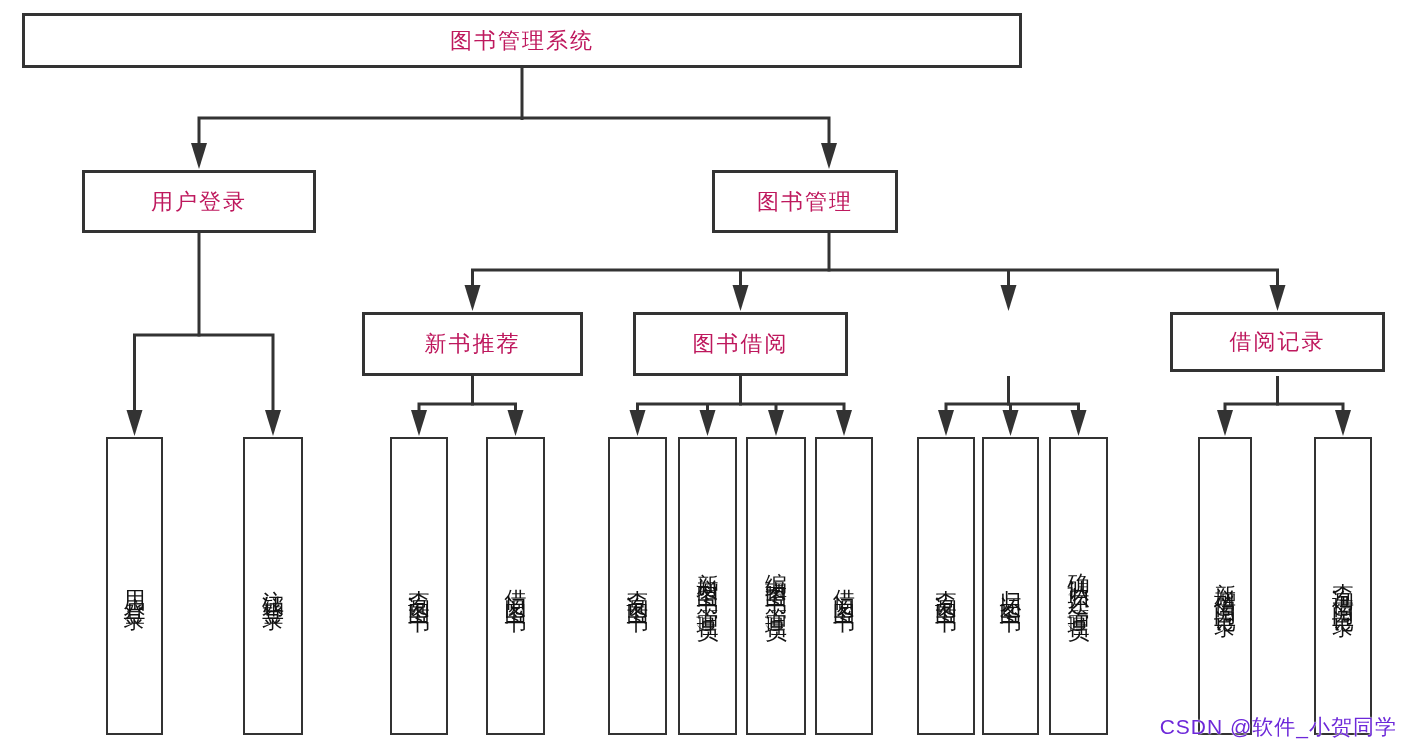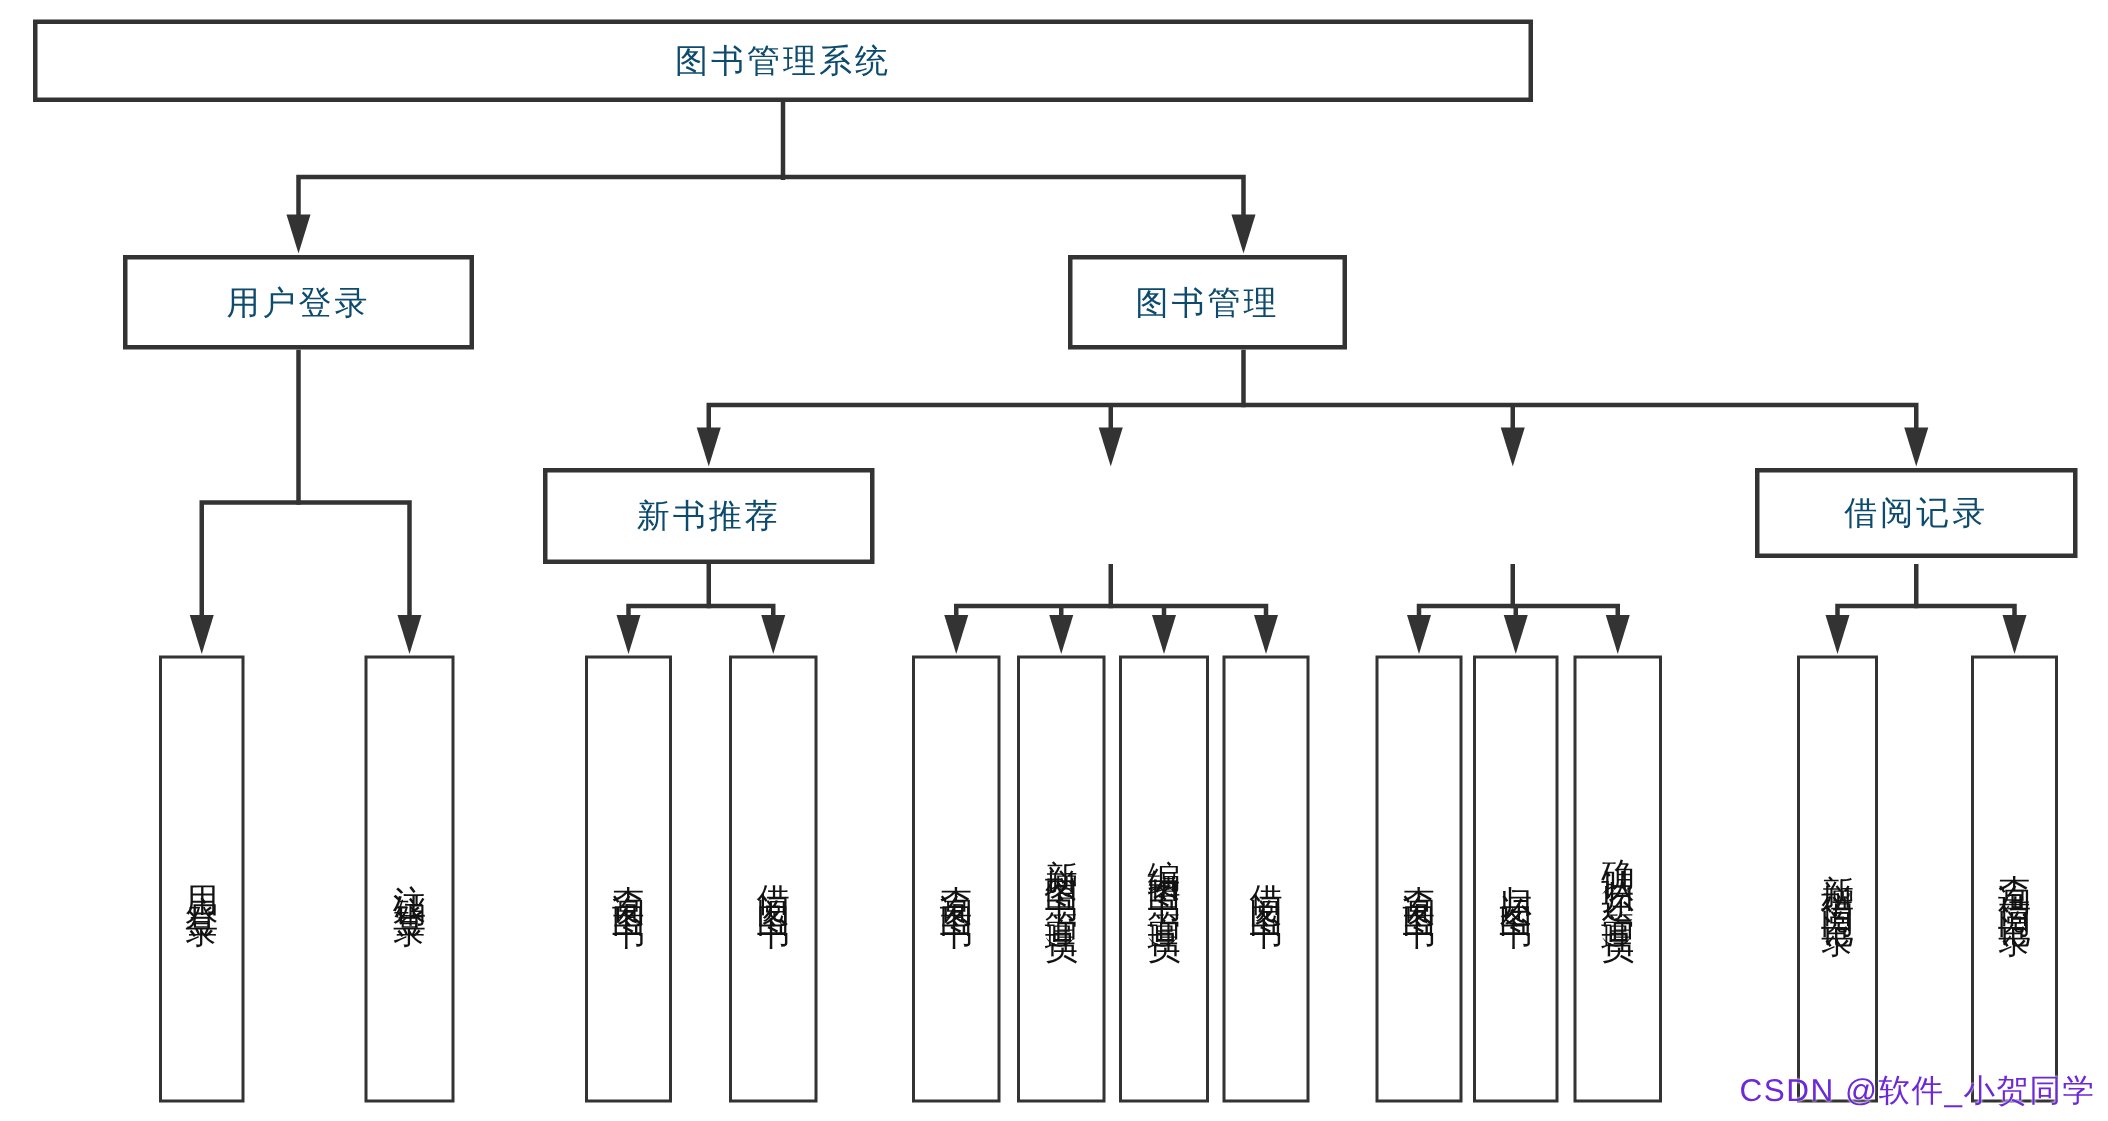--- a/index.html
+++ b/index.html
@@ -10,21 +10,21 @@
     overflow:hidden;
     font-family:"Liberation Sans","DejaVu Sans",sans-serif;
   }
   #edges{position:absolute;left:0;top:0;z-index:1;}
   .box{
     position:absolute;z-index:2;
     background:#ffffff;
     border:3px solid #333333;
     box-sizing:border-box;
     display:flex;align-items:center;justify-content:center;
-    font-size:22px;letter-spacing:2px;color:#0c4a6e;
+    font-size:22px;letter-spacing:2px;color:#be185d;
     white-space:nowrap;
   }
   .vbox{
     position:absolute;z-index:2;
     background:#ffffff;
     border:2.5px solid #333333;
     box-sizing:border-box;
     display:flex;align-items:center;justify-content:center;
     writing-mode:vertical-rl;text-orientation:mixed;
     font-size:22px;letter-spacing:7px;color:#121212;
@@ -108,20 +108,23 @@
   <div class="box" style="left:82px;top:170px;width:234px;height:63px;">
     <span>用户登录</span>
   </div>
   <div class="box" style="left:712px;top:170px;width:186px;height:63px;">
     <span>图书管理</span>
   </div>
 
   <div class="box" style="left:362px;top:312px;width:221px;height:64px;">
     <span>新书推荐</span>
   </div>
+  <div class="box" style="left:633px;top:312px;width:215px;height:64px;">
+    <span>图书借阅</span>
+  </div>
   <div class="box" style="left:1170px;top:312px;width:215px;height:60px;">
     <span>借阅记录</span>
   </div>
 
   <div class="vbox" style="left:106px;top:437px;width:57px;height:298px;">
     <span>用户登录</span>
   </div>
   <div class="vbox" style="left:243px;top:437px;width:60px;height:298px;">
     <span>注销登录</span>
   </div>

